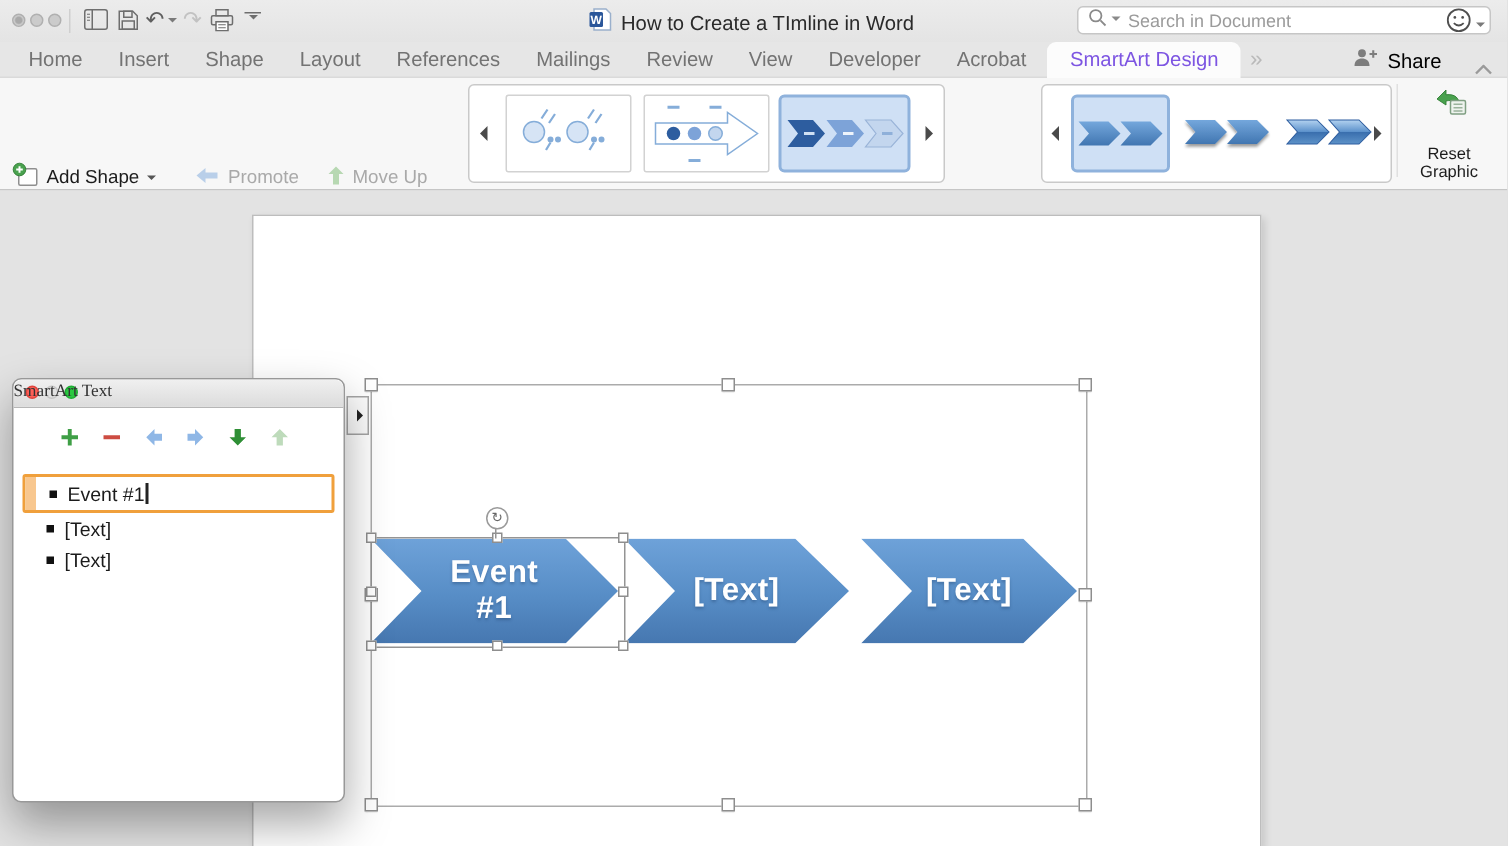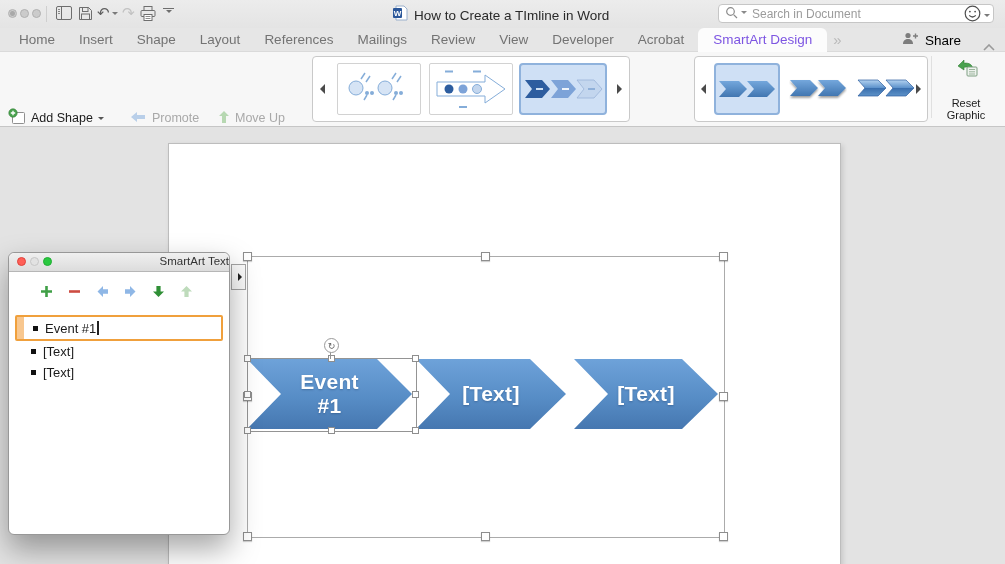--- a/index.html
+++ b/index.html
@@ -76,21 +76,21 @@
        font-size:9px;color:#666;font-family:"DejaVu Sans",sans-serif;}
   .pane-tab{position:absolute;left:231px;top:137px;width:15px;height:26px;background:#fbfbfb;border:1px solid #a5a5a5;
             z-index:3;display:flex;align-items:center;justify-content:center;box-sizing:border-box;}
   .pane-tab .tri{width:0;height:0;border:4px solid transparent;border-left-color:#222;border-right-width:0;margin-left:2px;}
 
   
   .sap{position:absolute;left:8px;top:125px;width:222px;height:283px;background:#fff;border:1px solid #989898;
        border-radius:6px;box-shadow:0 14px 30px rgba(0,0,0,.35);z-index:20;box-sizing:border-box;}
   .sap-tb{height:18px;background:linear-gradient(#f0f0f0,#dcdcdc);border-bottom:1px solid #b6b6b6;
           border-radius:6px 6px 0 0;position:relative;}
-  .sap-title{position:absolute;left:0;right:0;top:2px;text-align:right;font-size:11.5px;color:#333;}
+  .sap-title{position:absolute;left:0;right:0;top:2px;text-align:left;font-size:11.5px;color:#333;font-family:Liberation Serif, serif;}
   .sap-lights{position:absolute;left:8px;top:4px;display:flex;gap:4px;}
   .slt{width:9px;height:9px;border-radius:50%;box-sizing:border-box;}
   .slt.red{background:var(--tlred,#ff5f57);border:1px solid #df443d;}
   .slt.gray{background:#e2e2e2;border:1px solid #c6c6c6;}
   .slt.green{background:var(--tlgreen,#2ac840);border:1px solid #1fae33;}
   .sap-toolbar{display:flex;align-items:center;gap:13px;padding:12px 0 6px 30px;}
   .sap-list{padding-top:6px;}
   .row-sel{margin:0 6px;height:22px;border:2px solid #f0a03c;border-radius:2px;display:flex;align-items:center;
            background:#fff;position:relative;overflow:hidden;}
   .row-strip{position:absolute;left:0;top:0;bottom:0;width:7px;background:#f8c78f;}

